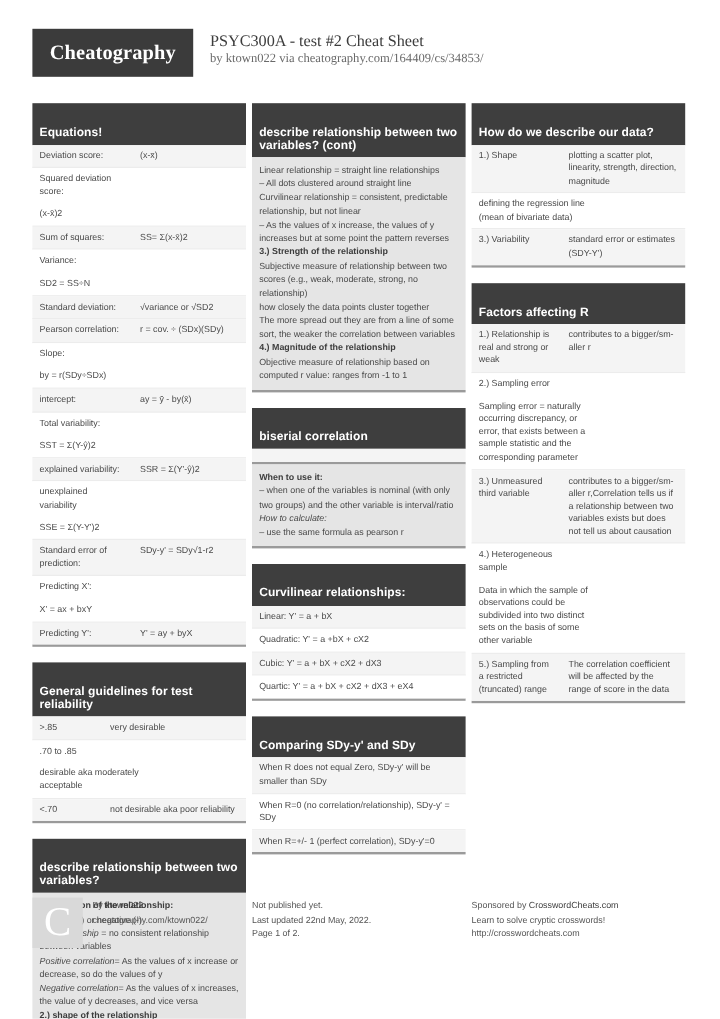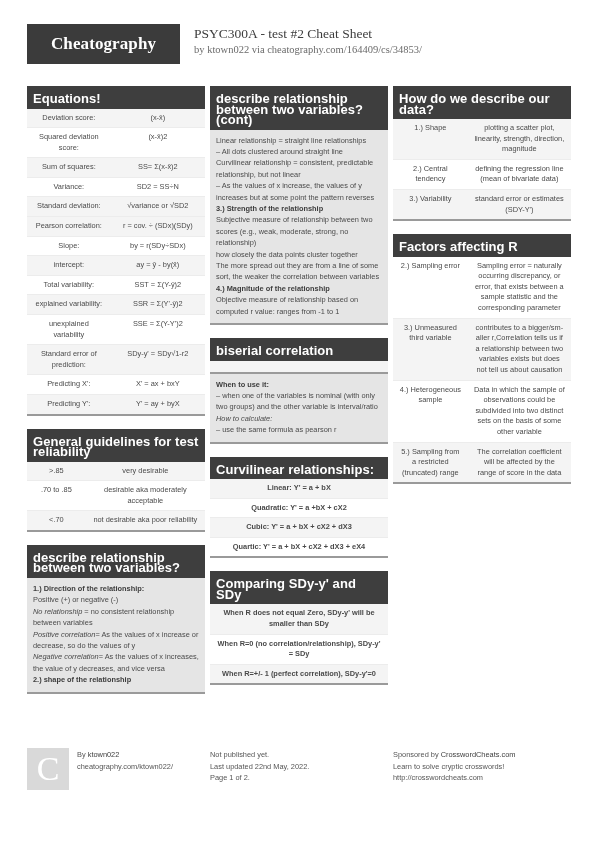--- a/index.html
+++ b/index.html
@@ -24,21 +24,21 @@
 
   
   .masthead {
     display: flex;
     align-items: flex-start;
     padding: 24px 0 0 27px;
     height: 62px;
     box-sizing: border-box;
   }
   .logo-box {
-    width: 153px;
+    width: 134px;
     height: 40px;
     background: #3b3b3b;
     color: #ffffff;
     display: flex;
     align-items: center;
     justify-content: center;
     font-family: "Liberation Serif", serif;
     font-size: 17px;
     font-weight: bold;
     letter-spacing: .1px;
@@ -79,43 +79,43 @@
 
   
   .block {
     margin-bottom: 13px;
     border-bottom: 2px solid #9a9a9a;
     background: #ffffff;
   }
   .block-head {
     background: #3e3e3e;
     color: #ffffff;
-    font-size: 13px;
+    font-size: 10px;
     font-weight: bold;
     line-height: 10.5px;
-    padding: 8px 6px 4px 6px;
+    padding: 20px 6px 4px 6px;
     letter-spacing: .05px;
   }
-  .rows { display: block; text-align: center; }
+  .rows { display: block; }
   .row {
     display: flex;
     font-size: 7.4px;
     line-height: 10.6px;
     border-bottom: 1px solid #ececec;
   }
   .row:last-child { border-bottom: none; }
   .row.zebra { background: #f4f4f4; }
-  .row.plain { background: #ffffff; }
+  .row.plain { background: #ffffff; flex-direction: column; }
   .cell {
     padding: 4px 6px 4px 6px;
     box-sizing: border-box;
   }
   .cell.k { width: 47%; }
   .cell.v { width: 53%; }
-  .row.single .cell { width: 100%; font-weight: bold; }
+  .row.single .cell { width: 100%; }
 
   
   .kn .cell.k { width: 33%; }
   .kn .cell.v { width: 67%; }
   .kw .cell.k { width: 42%; }
   .kw .cell.v { width: 58%; }
 
   
   .para {
     padding: 5px 6px 6px 6px;
@@ -329,32 +329,35 @@
       </div>
     <div class="col">
         <div class="block">
           <div class="block-head">How do we describe our data?</div>
           <div class="rows kw">
             <div class="row zebra">
               <div class="cell k">1.) Shape</div>
               <div class="cell v">plotting a scatter plot, linearity, strength, direction, magnitude</div>
             </div>
             <div class="row plain">
-              <div class="cell k">2.) Central tendency</div>
               <div class="cell v">defining the regression line (mean of bivariate data)</div>
             </div>
             <div class="row zebra">
               <div class="cell k">3.) Variab­ility</div>
               <div class="cell v">standard error or estimates (SDY-Y')</div>
             </div>
           </div>
         </div>
         <div class="block">
           <div class="block-head">Factors affecting R</div>
           <div class="rows kw">
+            <div class="row zebra">
+              <div class="cell k">1.) Relati­onship is real and strong or weak</div>
+              <div class="cell v">contributes to a bigger/sm­aller r</div>
+            </div>
             <div class="row plain">
               <div class="cell k">2.) Sampling error</div>
               <div class="cell v">Sampling error = naturally occurring discrepancy, or error, that exists between a sample statistic and the corresponding parameter</div>
             </div>
             <div class="row zebra">
               <div class="cell k">3.) Unmeasured third variable</div>
               <div class="cell v">contributes to a bigger/sm­aller r,Correlation tells us if a relationship between two variables exists but does not tell us about causation</div>
             </div>
             <div class="row plain">
               <div class="cell k">4.) Hetero­geneous sample</div>

